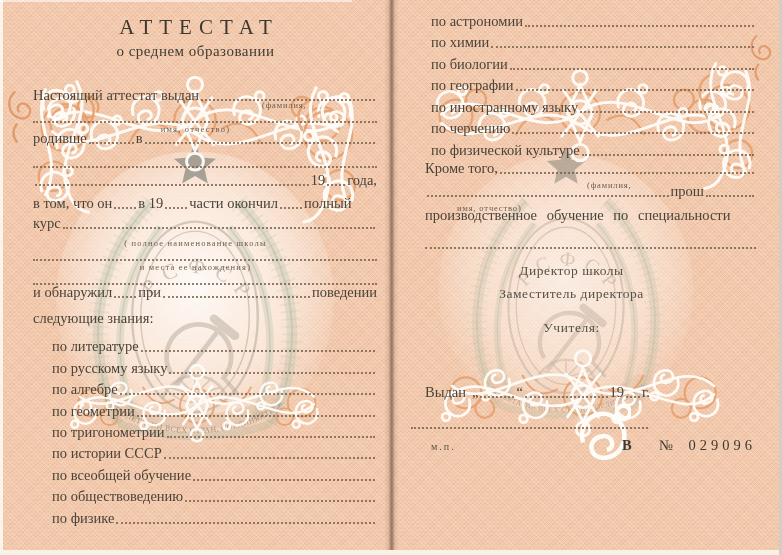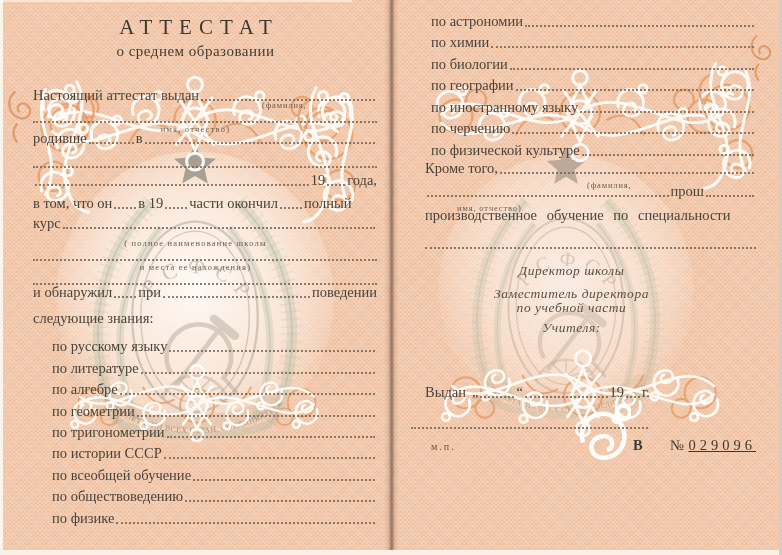--- a/index.html
+++ b/index.html
@@ -32,30 +32,30 @@
   .dotline{position:absolute;height:14px;border-bottom:2px dotted rgba(118,96,75,.8);z-index:5;}
   .hint{position:absolute;font-size:8.5px;letter-spacing:.1em;color:#6b5c4d;z-index:5;white-space:nowrap;}
   .hint.center{left:0;right:0;text-align:center;letter-spacing:.14em;}
 
   .subjects{position:absolute;z-index:5;}
   .subjects .subject-row{display:flex;align-items:flex-end;height:21.4px;font-size:14.5px;}
   .subjects-left{left:52px;right:14px;top:334px;}
   .subjects-right{left:40px;right:26px;top:8px;}
   .subjects-right .subject-row{height:21.5px;}
 
-  .sig{position:absolute;left:0;right:30px;text-align:center;font-style:italic;
+  .sig{position:absolute;left:0;right:30px;text-align:center;
     font-size:13.5px;letter-spacing:.04em;color:#565047;z-index:5;}
   .sig.two{line-height:14px;}
 
   .seal-row{position:absolute;left:40px;right:26px;display:flex;align-items:baseline;z-index:5;}
   .mp{font-size:10px;letter-spacing:2px;color:#5d5348;}
   .serial{margin-left:auto;display:flex;align-items:baseline;font-size:14.5px;color:#3e3a33;}
   .serial .series{font-weight:bold;letter-spacing:1px;}
   .serial .numero{margin-left:26px;}
-  .serial .number{margin-left:5px;letter-spacing:4px;text-decoration:underline;}
+  .serial .number{margin-left:16px;letter-spacing:4px;}
 
   .arms{position:absolute;z-index:1;}
   .lace{position:absolute;z-index:2;}
   .lace svg{width:100%;height:100%;display:block;}
   .flipx svg{transform:scaleX(-1);}
   .rot180 svg{transform:rotate(180deg);}
 
   .fold{position:absolute;left:384px;top:0;width:15px;height:555px;z-index:8;
     background:linear-gradient(90deg, rgba(121,85,66,0), rgba(121,85,66,.16) 30%,
       rgba(80,52,38,.5) 47%, rgba(80,52,38,.55) 53%, rgba(150,108,86,.18) 72%, rgba(121,85,66,0));}
@@ -263,26 +263,26 @@
       <span class="leader fx"></span>
       <span class="word">поведении</span>
     </div>
     <div class="row" style="top:311px">
       <span class="word">следующие знания:</span>
     </div>
 
     <div class="subjects subjects-left">
 
         <div class="subject-row">
+          <span class="word">по литературе</span>
+          <span class="leader fx"></span>
+        </div>
+
+        <div class="subject-row">
           <span class="word">по русскому языку</span>
-          <span class="leader fx"></span>
-        </div>
-
-        <div class="subject-row">
-          <span class="word">по литературе</span>
           <span class="leader fx"></span>
         </div>
 
         <div class="subject-row">
           <span class="word">по алгебре</span>
           <span class="leader fx"></span>
         </div>
 
         <div class="subject-row">
           <span class="word">по геометрии</span>
@@ -400,21 +400,20 @@
     <div class="hint" style="top:203px;left:66px">имя, отчество)</div>
 
     <div class="row" style="top:208px;word-spacing:6px">
       <span class="word" style="white-space:normal">производственное обучение по специальности</span>
     </div>
     <div class="dotline" style="top:233px;left:34px;right:26px"></div>
 
     <div class="sig" style="top:263px">Директор школы</div>
     <div class="sig two" style="top:287px">
       <div>Заместитель директора</div>
-      <div>по учебной части</div>
     </div>
     <div class="sig" style="top:320px">Учителя:</div>
 
     <div class="row" style="top:385px;right:132px">
       <span class="word">Выдан</span>
       <span class="word" style="margin-left:6px">„</span>
       <span class="leader w34"></span>
       <span class="word">“</span>
       <span class="leader fx"></span>
       <span class="word">19</span>

